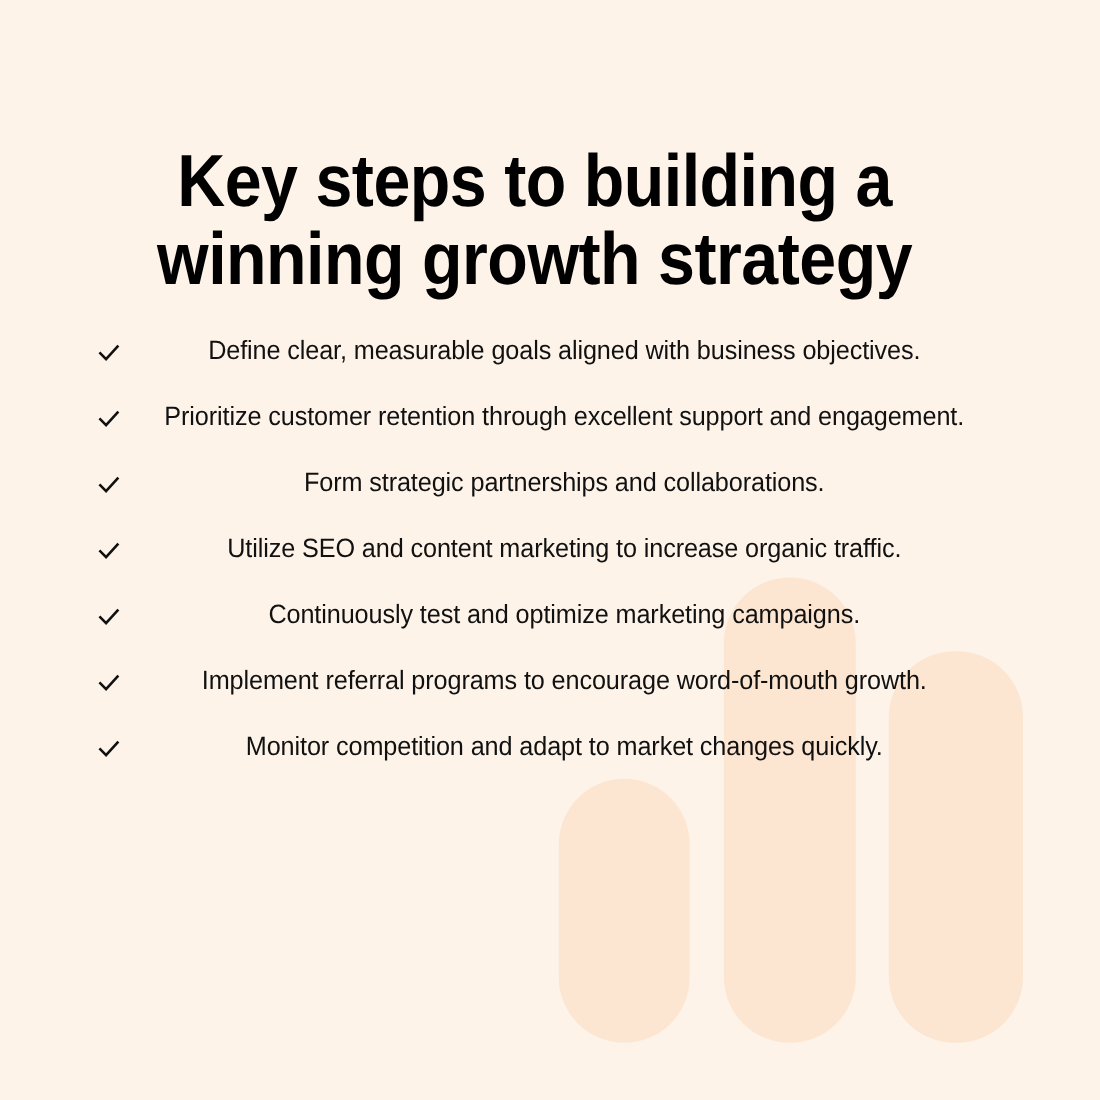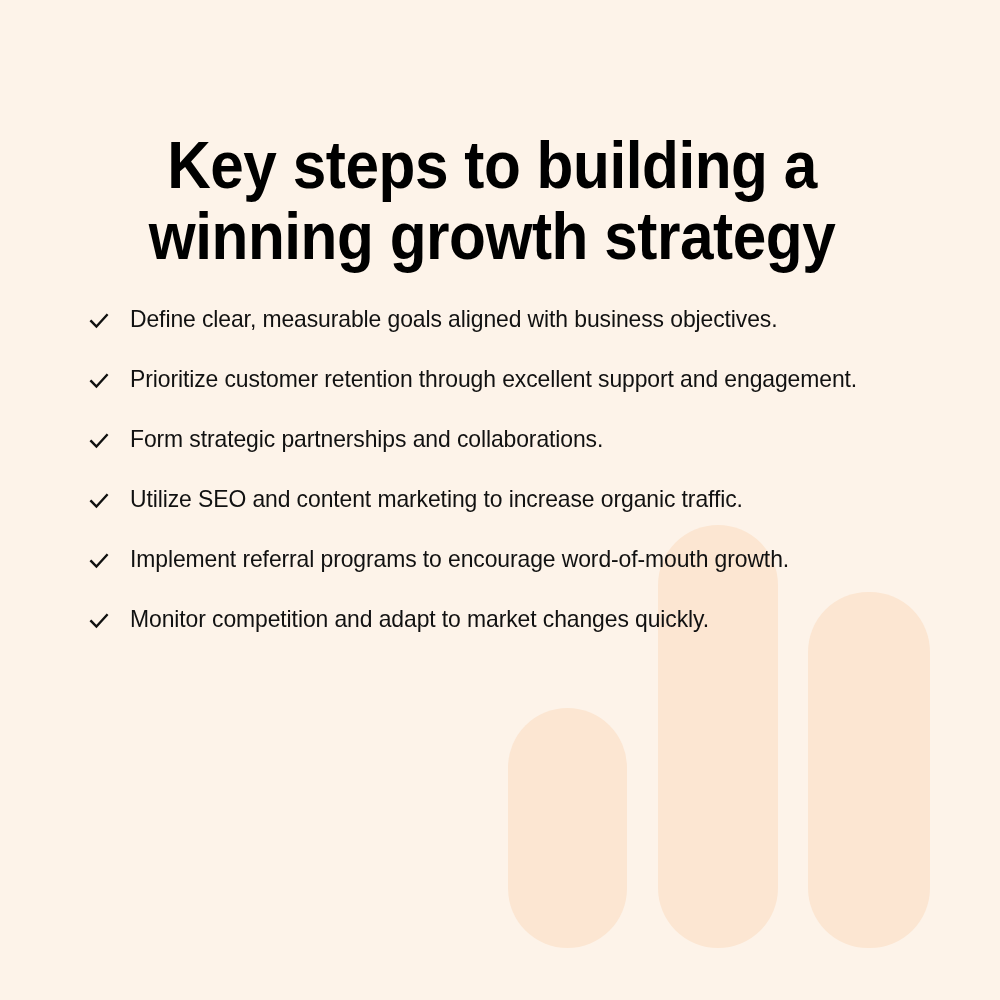--- a/index.html
+++ b/index.html
@@ -13,21 +13,20 @@
     font-family: "Liberation Sans", sans-serif;
     overflow: hidden;
   }
 
   #canvas {
     position: relative;
     width: 972px;
     height: 1000px;
     background: #FDF3E9;
     overflow: hidden;
-    padding-left: 12px;
   }
 
   
   #bar-decoration-group {
     position: absolute;
     inset: 0;
     pointer-events: none;
   }
   .deco-bar {
     position: absolute;
@@ -64,20 +63,21 @@
 
   
   #checklist {
     position: absolute;
     left: 88px;
     top: 306px;
     right: 40px;
     list-style: none;
     margin: 0;
     padding: 0;
+    text-align: center;
   }
   .check-item {
     display: flex;
     align-items: flex-start;
     height: 60px;
   }
   .check-icon {
     flex: 0 0 auto;
     width: 42px;
     height: 26px;
@@ -151,20 +151,28 @@
 
       <li class="check-item">
         <span class="check-icon">
           <svg viewBox="0 0 24 24" fill="none" xmlns="http://www.w3.org/2000/svg" aria-hidden="true">
             <path d="M3.5 12.2 L9.2 18 L20.5 5.6" stroke="#111111" stroke-width="2.6" stroke-linecap="square" stroke-linejoin="miter"></path>
           </svg>
         </span>
         <span class="check-label" style="color: rgb(17, 17, 17);">Utilize SEO and content marketing to increase organic traffic.</span>
       </li>
 
+      <li class="check-item">
+        <span class="check-icon">
+          <svg viewBox="0 0 24 24" fill="none" xmlns="http://www.w3.org/2000/svg" aria-hidden="true">
+            <path d="M3.5 12.2 L9.2 18 L20.5 5.6" stroke="#111111" stroke-width="2.6" stroke-linecap="square" stroke-linejoin="miter"></path>
+          </svg>
+        </span>
+        <span class="check-label" style="color: rgb(17, 17, 17);">Continuously test and optimize marketing campaigns.</span>
+      </li>
 
       <li class="check-item">
         <span class="check-icon">
           <svg viewBox="0 0 24 24" fill="none" xmlns="http://www.w3.org/2000/svg" aria-hidden="true">
             <path d="M3.5 12.2 L9.2 18 L20.5 5.6" stroke="#111111" stroke-width="2.6" stroke-linecap="square" stroke-linejoin="miter"></path>
           </svg>
         </span>
         <span class="check-label" style="color: rgb(17, 17, 17);">Implement referral programs to encourage word-of-mouth growth.</span>
       </li>
 

